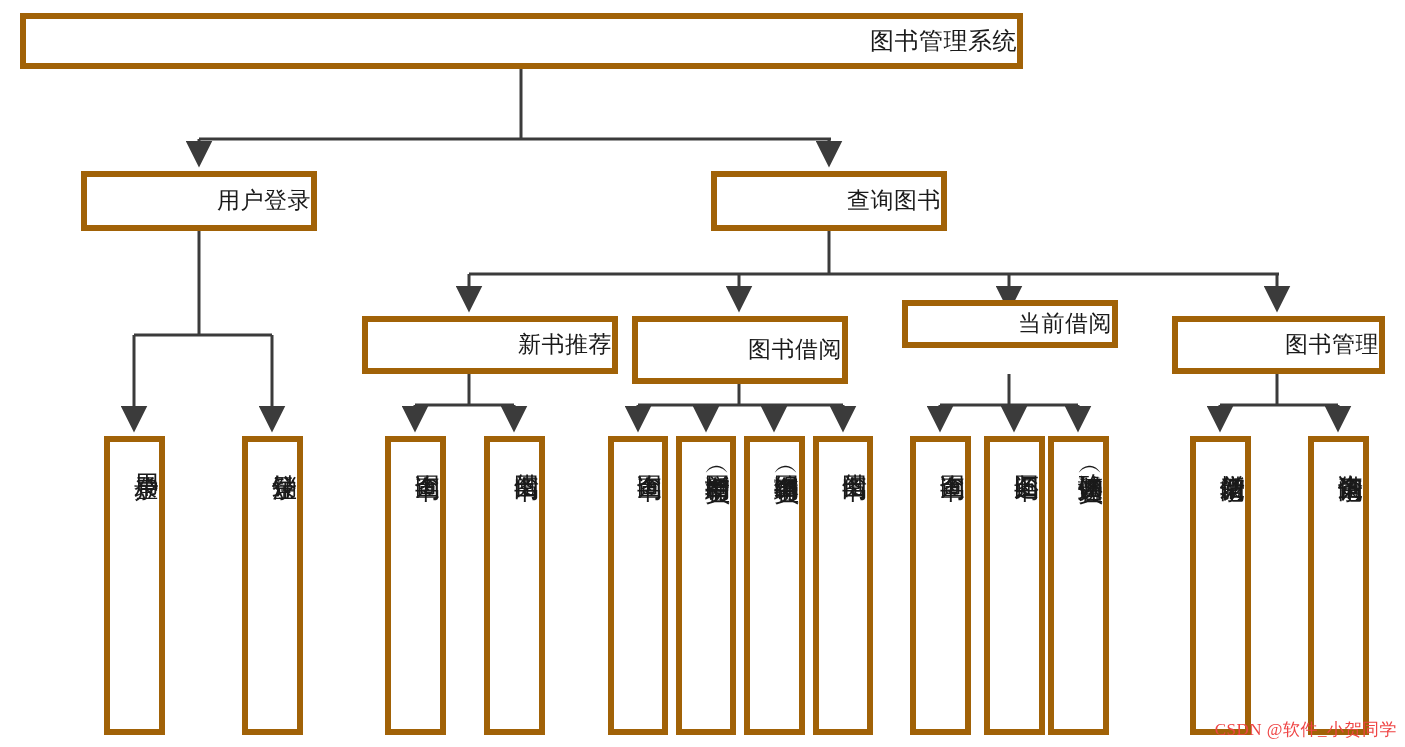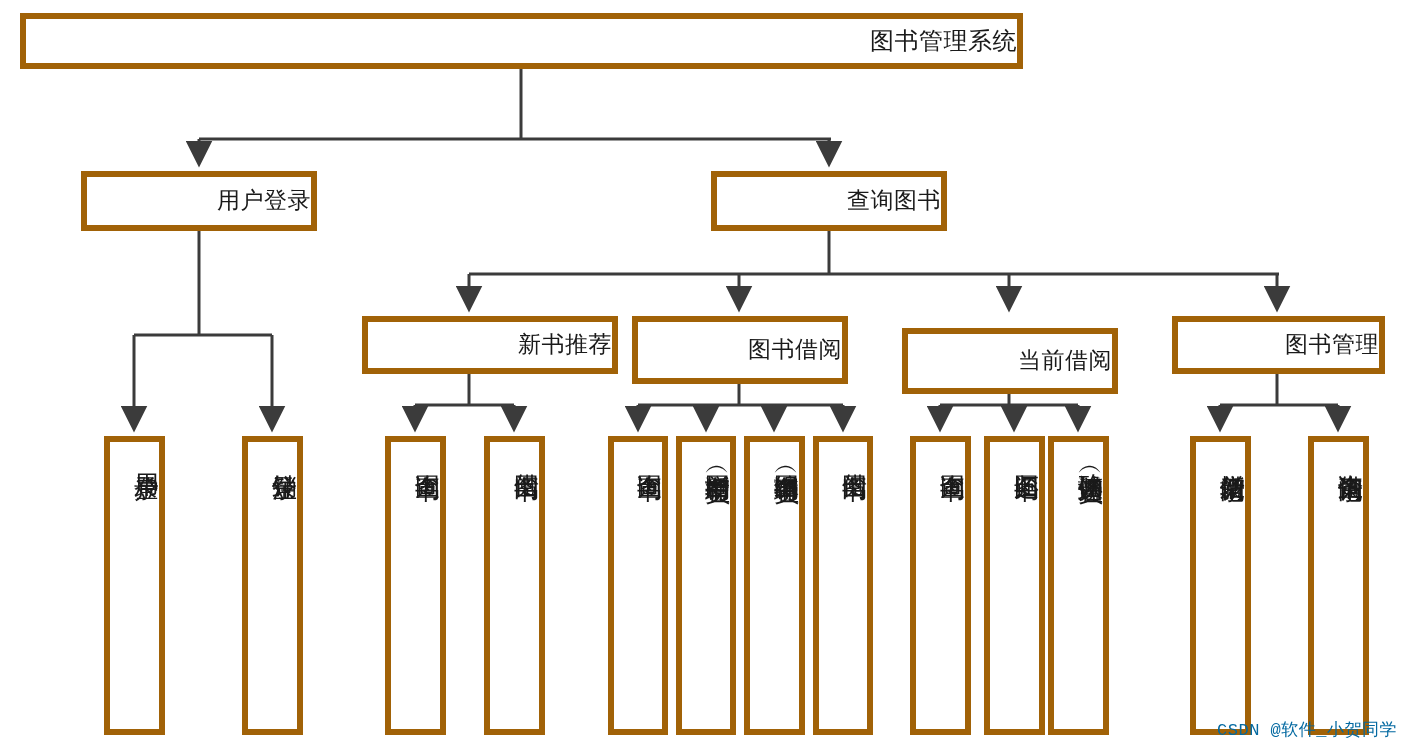--- a/index.html
+++ b/index.html
@@ -53,25 +53,25 @@
     text-orientation:upright;
     font-size:25px;
     line-height:1.06;
     letter-spacing:1px;
     white-space:nowrap;
   }
   .watermark{
     position:absolute;
     right:8px;bottom:6px;
     font-size:17px;
-    color:#0369a1;
+    color:#ef4444;
     letter-spacing:0.5px;
     z-index:3;
     white-space:nowrap;
-    font-family:Liberation Mono, monospace;
+    font-family:Liberation Serif, serif;
   }
 </style>
 </head>
 <body>
 
 <div id="diagram">
 
   <svg id="edges" viewBox="0 0 1405 747" width="1405" height="747" xmlns="http://www.w3.org/2000/svg">
     <defs>
       <marker id="arrow" viewBox="0 0 12 12" refX="10" refY="6" markerWidth="9" markerHeight="9" orient="auto-start-reverse">
@@ -132,21 +132,21 @@
   <div class="node horiz" style="left:711px;top:171px;width:236px;height:60px;">
     <span class="label">查询图书</span>
   </div>
 
   <div class="node horiz" style="left:362px;top:316px;width:256px;height:58px;">
     <span class="label">新书推荐</span>
   </div>
   <div class="node horiz" style="left:632px;top:316px;width:216px;height:68px;">
     <span class="label">图书借阅</span>
   </div>
-  <div class="node horiz" style="left:902px;top:328px;width:216px;height:66px;padding-left:20px;">
+  <div class="node horiz" style="left:902px;top:300px;width:216px;height:48px;padding-left:20px;">
     <span class="label">当前借阅</span>
   </div>
   <div class="node horiz" style="left:1172px;top:316px;width:213px;height:58px;">
     <span class="label">图书管理</span>
   </div>
 
   <div class="node vert" style="left:104px;top:436px;width:61px;height:299px;">
     <span class="label">用户登录</span>
   </div>
   <div class="node vert" style="left:242px;top:436px;width:61px;height:299px;">

